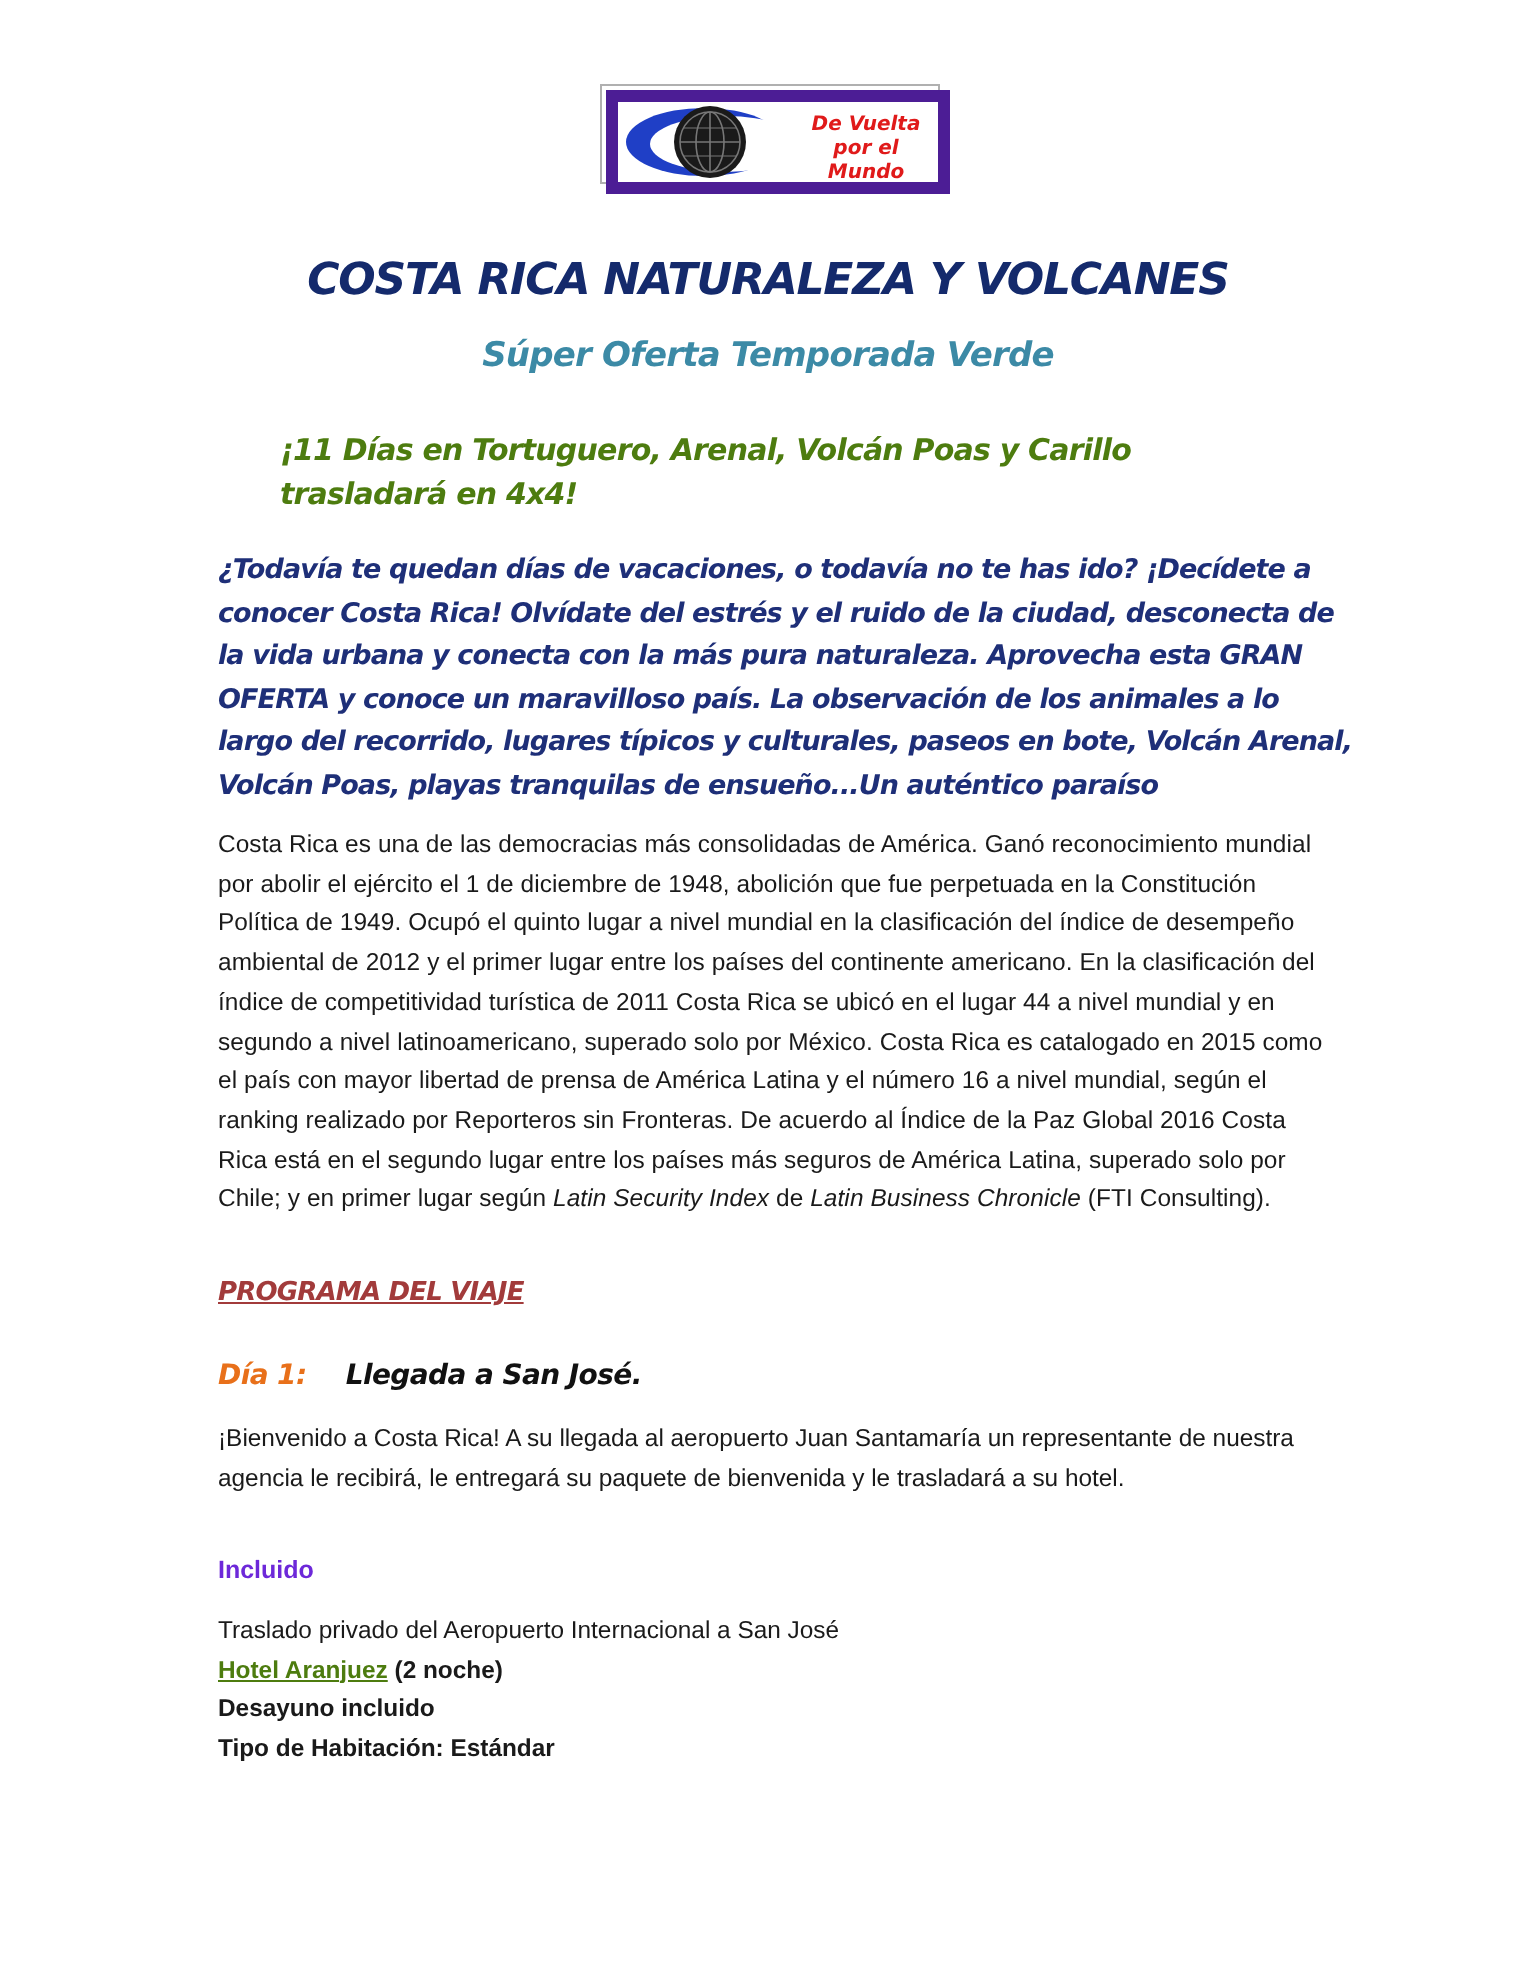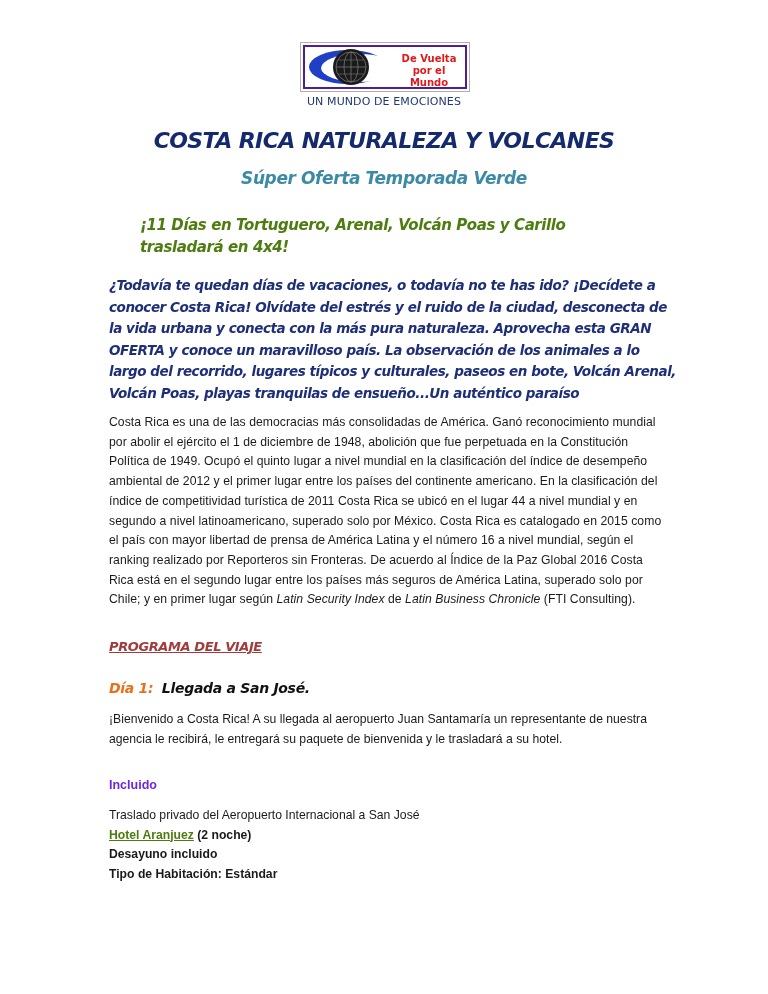--- a/index.html
+++ b/index.html
@@ -1,41 +1,41 @@
 <!DOCTYPE html>
 <html><head>
   <meta charset="utf-8">
   <style>
     html, body { margin: 0; padding: 0; background: #ffffff; }
     body { width: 768px; height: 994px; position: relative; overflow: hidden; font-family: "Liberation Sans", sans-serif; }
     .page { position: absolute; left: 0; top: 0; width: 768px; height: 994px; }
 
     .logo-wrap { position: absolute; left: 300px; top: 42px; width: 170px; height: 50px; }
     .logo-box { position: absolute; left: 0; top: 0; width: 168px; height: 48px; border: 1px solid #b0b0b0; background: #fff; }
-    .logo-inner { position: absolute; left: 3px; top: 3px; width: 160px; height: 40px; border: 2px solid #4c1d95; }
+    .logo-inner { position: absolute; left: 3px; top: 3px; width: 160px; height: 40px; border: 6px solid #4c1d95; font-style: italic; }
     .logo-swoosh { position: absolute; left: 4px; top: 3px; width: 78px; height: 34px; border-radius: 50%; background: #1f3fc6; }
     .logo-swoosh-cut { position: absolute; left: 16px; top: 7px; width: 76px; height: 28px; border-radius: 50%; background: #fff; }
     .logo-globe { position: absolute; left: 28px; top: 2px; width: 36px; height: 36px; border-radius: 50%; background: #1a1a1a; overflow: hidden; }
     .logo-globe svg { position: absolute; left: 0; top: 0; }
     .logo-text { position: absolute; left: 88px; top: 6px; width: 72px; text-align: center; color: #e01a1a; font-weight: bold; font-size: 10px; line-height: 12px; font-family: "DejaVu Sans", sans-serif; }
     .tagline { position: absolute; left: 0; top: 95px; width: 768px; text-align: center; font-size: 11px; color: #1f3a6e; font-family: "DejaVu Sans", sans-serif; letter-spacing: 0.1px; }
 
     .title { position: absolute; left: 0; top: 128px; width: 768px; text-align: center; font-size: 22px; font-weight: bold; font-style: italic; color: #142a6c; font-family: "DejaVu Sans", sans-serif; letter-spacing: -0.6px; }
     .subtitle { position: absolute; left: 0; top: 168px; width: 768px; text-align: center; font-size: 17px; font-weight: bold; font-style: italic; color: #3c8aa6; font-family: "DejaVu Sans", sans-serif; letter-spacing: -0.4px; }
     .tagline2 { position: absolute; left: 140px; top: 214px; width: 490px; text-align: left; font-size: 15px; line-height: 22px; font-weight: bold; font-style: italic; color: #4d7c0f; font-family: "DejaVu Sans", sans-serif; letter-spacing: -0.4px; }
 
     .intro { position: absolute; left: 109px; top: 275px; width: 570px; font-size: 13.5px; line-height: 21.6px; font-weight: bold; font-style: italic; color: #1e2f78; font-family: "DejaVu Sans", sans-serif; letter-spacing: -0.45px; }
 
     .body-text { position: absolute; left: 109px; top: 413px; width: 560px; font-size: 12.2px; line-height: 19.7px; color: #1a1a1a; font-family: "Liberation Sans", sans-serif; letter-spacing: 0.05px; }
 
     .section-heading { position: absolute; left: 109px; top: 639px; font-size: 13px; font-weight: bold; font-style: italic; color: #a23b3b; text-decoration: underline; font-family: "DejaVu Sans", sans-serif; letter-spacing: -0.4px; }
 
     .day-heading { position: absolute; left: 109px; top: 680px; font-size: 14px; font-weight: bold; font-style: italic; font-family: "DejaVu Sans", sans-serif; letter-spacing: -0.3px; }
     .day-label { color: #e8701a; }
-    .day-title { color: #111; margin-left: 4px; }
+    .day-title { color: #111; margin-left: 15px; }
 
     .day-desc { position: absolute; left: 109px; top: 710px; width: 565px; font-size: 12.2px; line-height: 19.7px; color: #1a1a1a; font-family: "Liberation Sans", sans-serif; }
 
     .included-label { position: absolute; left: 109px; top: 778px; font-size: 12.5px; font-weight: bold; color: #6d28d9; font-family: "Liberation Sans", sans-serif; }
 
     .included-list { position: absolute; left: 109px; top: 806px; font-size: 12.2px; line-height: 19.5px; color: #1a1a1a; font-family: "Liberation Sans", sans-serif; }
     .included-list .bold { font-weight: bold; }
     .included-list .hotel-link { font-weight: bold; text-decoration: underline; color: #4d7c0f; cursor: pointer; }
     .i { font-style: italic; }
   </style>
@@ -58,21 +58,20 @@
           <line x1="5" y1="11" x2="31" y2="11" stroke="#777" stroke-width="0.6"></line>
           <line x1="5" y1="25" x2="31" y2="25" stroke="#777" stroke-width="0.6"></line>
         </svg>
       </div>
       <div class="logo-text">
         <div>De Vuelta</div>
         <div>por el Mundo</div>
       </div>
     </div>
   </div>
-  <div class="tagline">UN MUNDO DE EMOCIONES</div>
 
   <div class="title">COSTA RICA NATURALEZA Y VOLCANES</div>
   <div class="subtitle">Súper Oferta Temporada Verde</div>
   <div class="tagline2">
     <div>¡11 Días en Tortuguero, Arenal, Volcán Poas y Carillo</div>
     <div>trasladará en 4x4!</div>
   </div>
 
   <div class="intro">¿Todavía te quedan días de vacaciones, o todavía no te has ido? ¡Decídete a conocer Costa Rica! Olvídate del estrés y el ruido de la ciudad, desconecta de la vida urbana y conecta con la más pura naturaleza. Aprovecha esta GRAN OFERTA y conoce un maravilloso país. La observación de los animales a lo largo del recorrido, lugares típicos y culturales, paseos en bote, Volcán Arenal, Volcán Poas, playas tranquilas de ensueño...Un auténtico paraíso</div>
 

